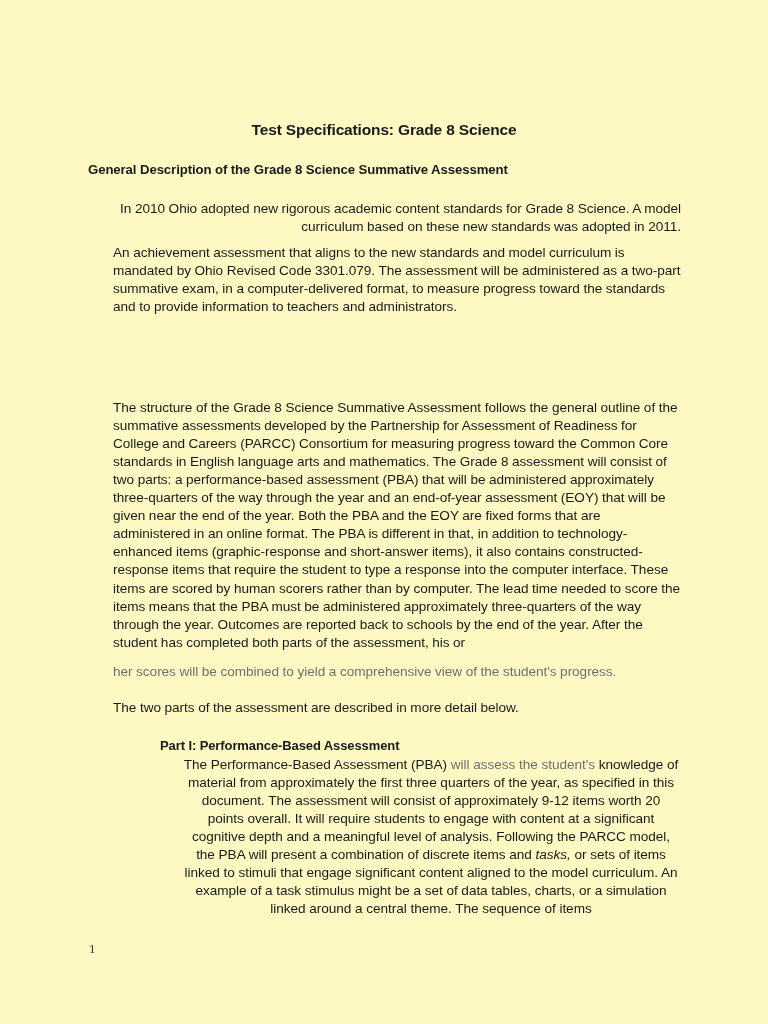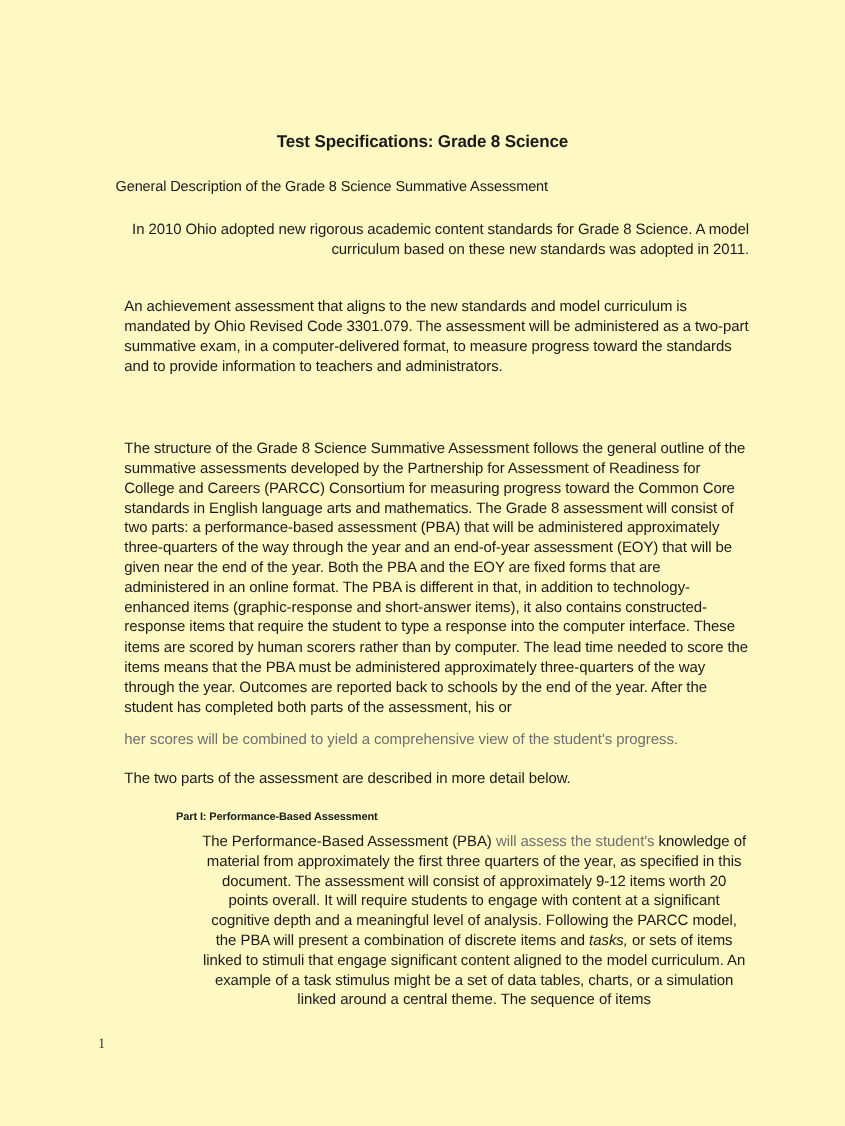--- a/index.html
+++ b/index.html
@@ -34,24 +34,24 @@
     text-align: center;
     font-size: 15.5px;
     font-weight: bold;
     letter-spacing: -0.15px;
     line-height: 20px;
   }
 
   
   .h1-heading {
     position: absolute;
-    left: 105px;
+    left: 88px;
     width: 600px;
     font-size: 13.2px;
-    font-weight: normal;
+    font-weight: bold;
     letter-spacing: -0.1px;
     line-height: 18px;
   }
 
   
   .body-para {
     position: absolute;
     left: 113px;
     width: 568px;
     font-size: 13.6px;
@@ -59,21 +59,21 @@
     letter-spacing: -0.05px;
     text-align: left;
     word-spacing: -0.1px;
   }
 
   
   .h2-heading {
     position: absolute;
     left: 160px;
     width: 520px;
-    font-size: 10px;
+    font-size: 13px;
     font-weight: bold;
     letter-spacing: -0.1px;
     line-height: 18px;
   }
 
   
   .sub-body-para {
     position: absolute;
     left: 182px;
     width: 498px;
@@ -106,21 +106,21 @@
 <body>
 
 <div class="page">
 
   <h1 class="doc-title">Test Specifications: Grade 8 Science</h1>
 
   <h2 class="h1-heading" style="top:150px;">General Description of the Grade 8 Science Summative Assessment</h2>
 
   <p class="body-para" style="top:186px;text-align:right;">In 2010 Ohio adopted new rigorous academic content standards for Grade 8 Science. A model curriculum based on these new standards was adopted in 2011.</p>
 
-  <p class="body-para" style="top:256px;">An achievement assessment that aligns to the new standards and model curriculum is mandated by Ohio Revised Code 3301.079. The assessment will be administered as a two-part summative exam, in a computer-delivered format, to measure progress toward the standards and to provide information to teachers and administrators.</p>
+  <p class="body-para" style="top:230px;">An achievement assessment that aligns to the new standards and model curriculum is mandated by Ohio Revised Code 3301.079. The assessment will be administered as a two-part summative exam, in a computer-delivered format, to measure progress toward the standards and to provide information to teachers and administrators.</p>
 
 
   <p class="body-para" style="top:385px;"><span>The structure of the Grade 8 Science Summative Assessment follows the general outline of the summative assessments developed by the Partnership for Assessment of Readiness for College and Careers (PARCC) Consortium for measuring progress toward the Common Core standards in English language arts and mathematics. The Grade 8 assessment will consist of two parts: a performance-based assessment (PBA) that will be administered approximately three-quarters of the way through the year and an end-of-year assessment (EOY) that will be given near the end of the year. Both the PBA and the EOY are fixed forms that are administered in an online format. The PBA is different in that, in addition to technology-enhanced items (graphic-response and short-answer items), it also contains constructed-response items that require the student to type a response into the computer interface. These items are scored by human scorers rather than by computer.  The lead time needed to score the items means that the PBA must be administered approximately three-quarters of the way through the year. Outcomes are reported back to schools by the end of the year. After the student has completed both parts of the assessment, his or</span></p>
 
   <p class="body-para" style="top:685px;">The two parts of the assessment are described in more detail below.</p>
 
   <p class="body-para faded" style="top:649px;">her scores will be combined to yield a comprehensive view of the student's progress.</p>
 
   <h3 class="h2-heading" style="top:724px;">Part I: Performance-Based Assessment</h3>
 

